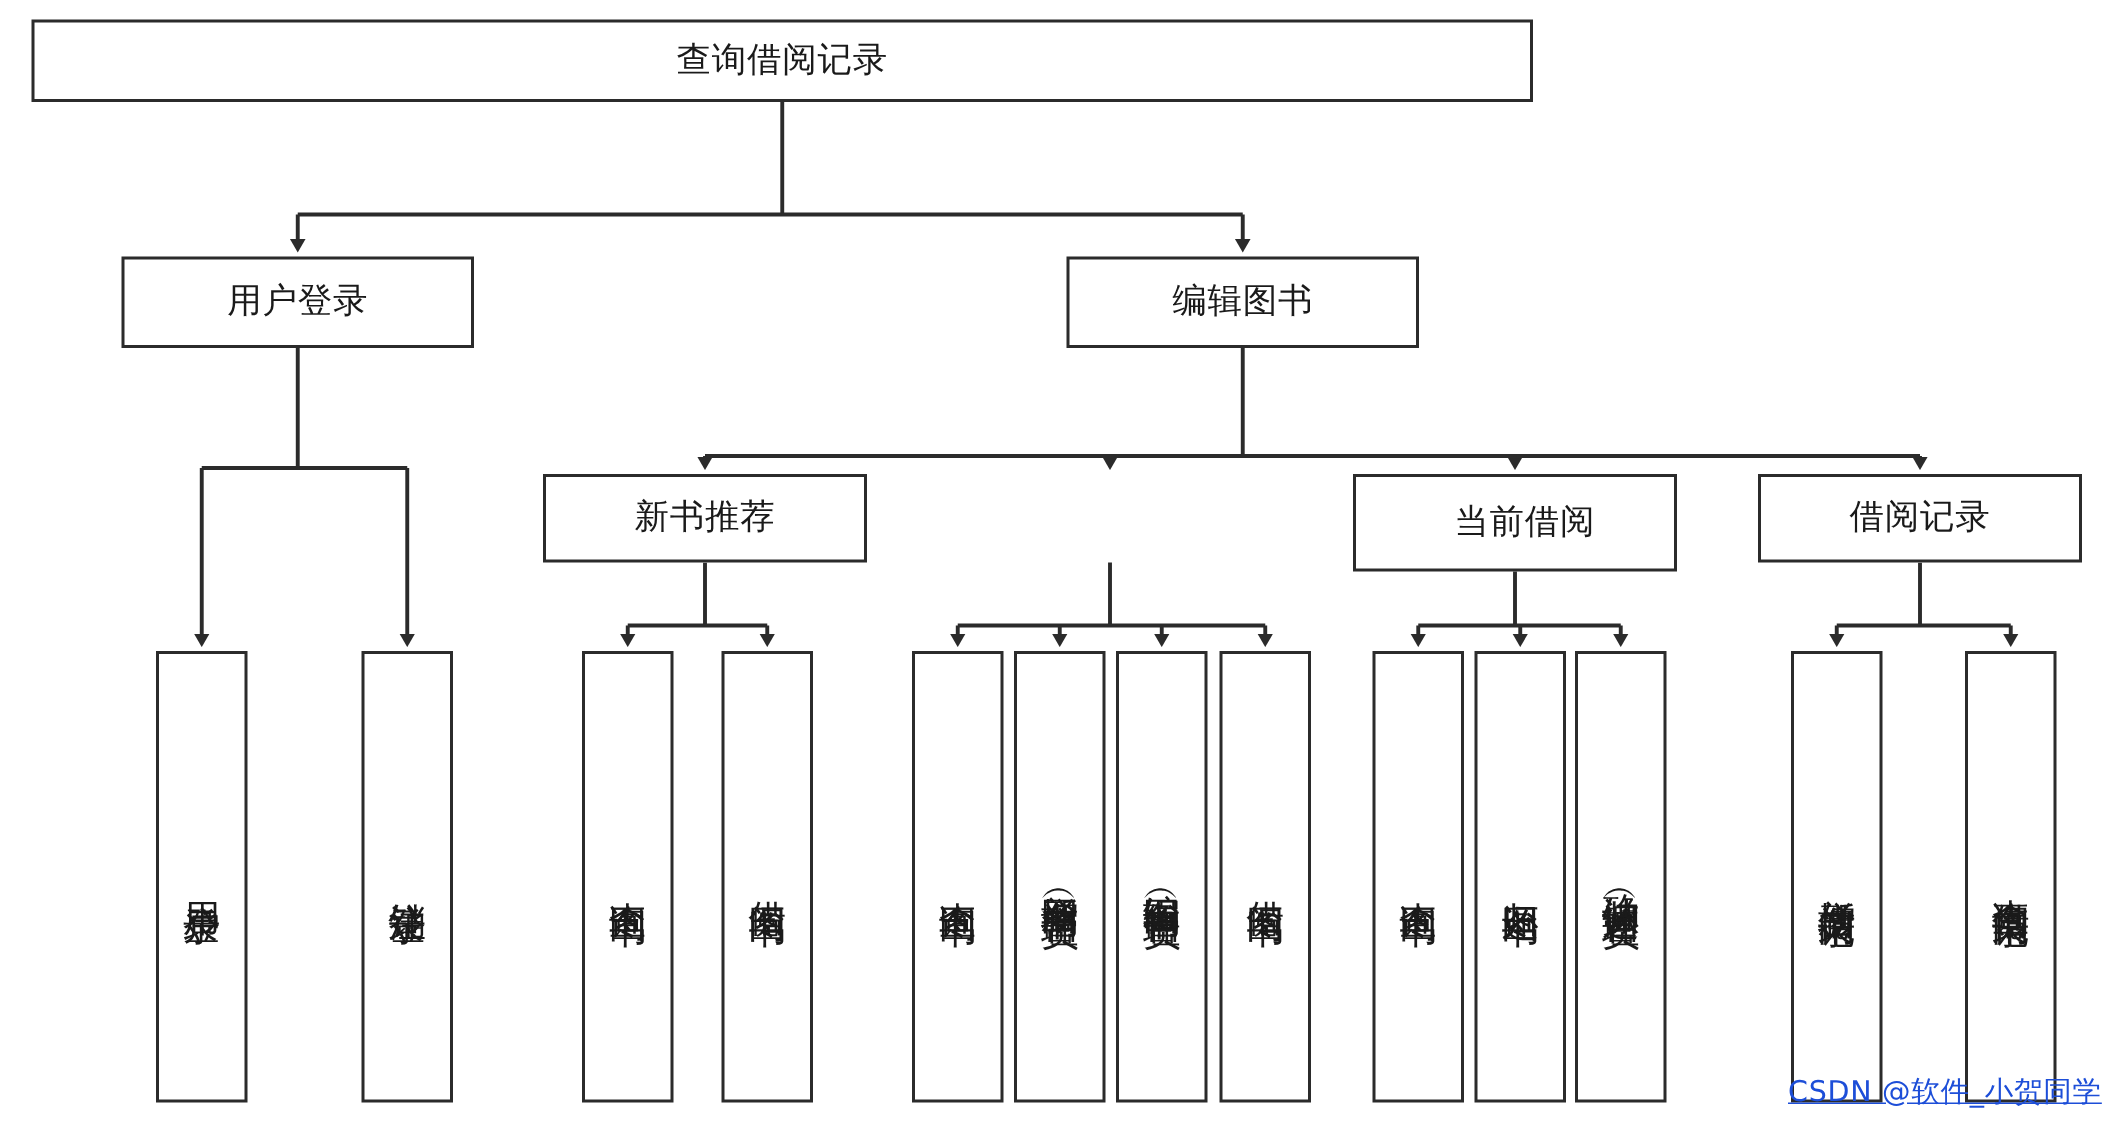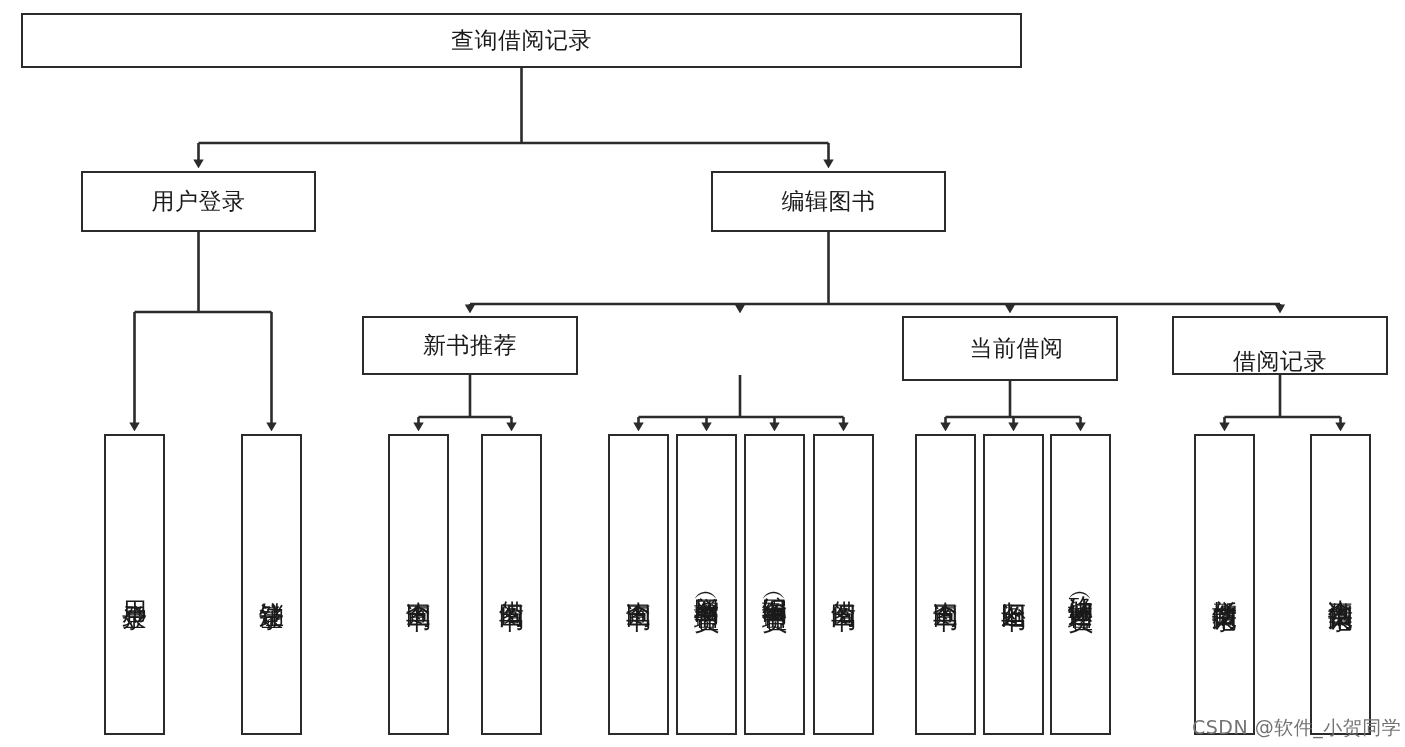--- a/index.html
+++ b/index.html
@@ -127,21 +127,21 @@
   <div class="node horiz" style="left: 711px; top: 171px; width: 235px; height: 61px;">
     <span class="label">编辑图书</span>
   </div>
 
   <div class="node horiz" style="left: 362px; top: 316px; width: 216px; height: 59px;">
     <span class="label">新书推荐</span>
   </div>
   <div class="node horiz" style="left: 902px; top: 316px; width: 216px; height: 65px; padding-left: 13px;">
     <span class="label">当前借阅</span>
   </div>
-  <div class="node horiz" style="left: 1172px; top: 316px; width: 216px; height: 59px; align-items: flex-end;">
+  <div class="node horiz" style="left: 1172px; top: 316px; width: 216px; height: 59px;">
     <span class="label">借阅记录</span>
   </div>
 
   <div class="node vert" style="left: 104px; top: 434px; width: 61px; height: 301px;">
     <span class="label">用户登录</span>
   </div>
   <div class="node vert" style="left: 241px; top: 434px; width: 61px; height: 301px;">
     <span class="label">注销登录</span>
   </div>
 
@@ -175,14 +175,14 @@
     <span class="label">确认归还（管理员）</span>
   </div>
 
   <div class="node vert" style="left: 1194px; top: 434px; width: 61px; height: 301px;">
     <span class="label">新增借阅记录</span>
   </div>
   <div class="node vert" style="left: 1310px; top: 434px; width: 61px; height: 301px;">
     <span class="label">查询借阅记录</span>
   </div>
 
-  <div class="watermark" style="left: 1192px; top: 715px; color: #737373;">CSDN @软件_小贺同学</div>
+  <div class="watermark" style="left: 1192px; top: 715px; color: #1d4ed8; text-decoration: underline;">CSDN @软件_小贺同学</div>
 </div>
 
 </body></html>

